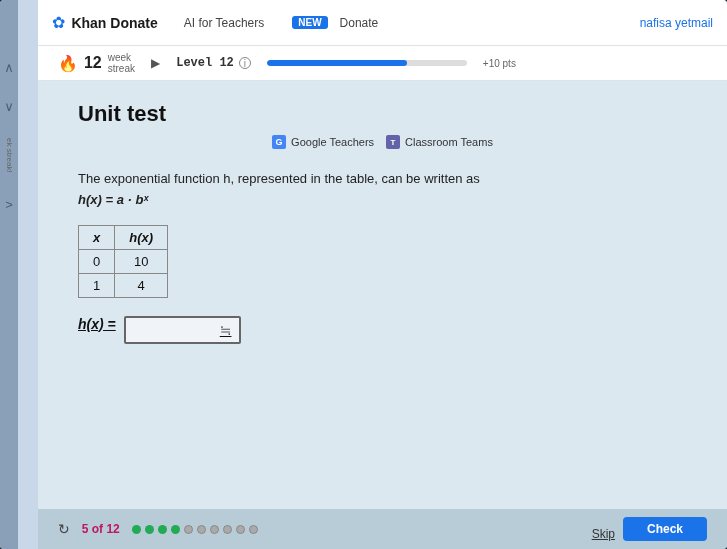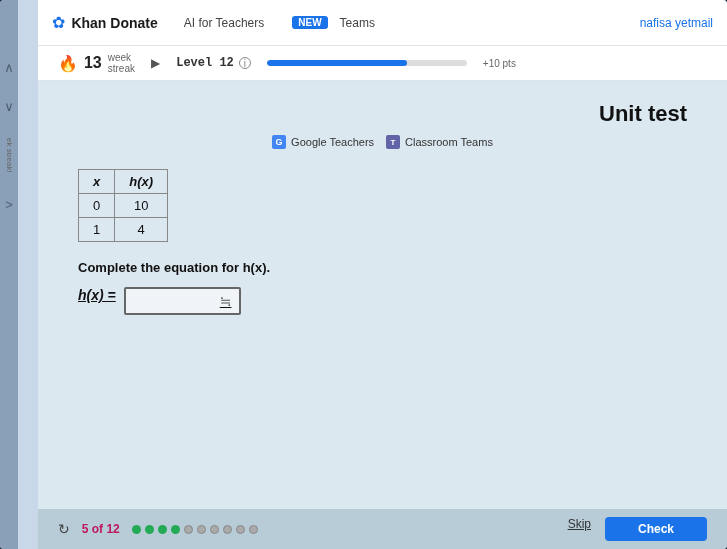--- a/index.html
+++ b/index.html
@@ -185,21 +185,21 @@
     }
 
     
     .content {
       padding: 20px 40px;
       flex: 1;
       background: #dce8f0;
     }
 
     .unit-title {
-      text-align: right;
+      text-align: left;
       font-size: 22px;
       font-weight: 700;
       color: #111;
       margin-bottom: 8px;
     }
 
     .share-row {
       display: flex;
       align-items: center;
       justify-content: center;
@@ -356,37 +356,37 @@
       height: 9px;
       border-radius: 50%;
     }
 
     .dot-check { background: #22aa55; }
     .dot-empty { background: #aaa; border: 1px solid #888; }
 
     .bottom-right {
       margin-left: auto;
       display: flex;
-      align-items: flex-start;
-      gap: 14px;
+      align-items: flex-end;
+      gap: 8px;
     }
 
     .skip-btn {
       font-size: 12px;
       color: #333;
       cursor: pointer;
       text-decoration: underline;
     }
 
     .check-btn {
       background: #1a73e8;
       color: white;
       border: none;
       border-radius: 4px;
-      padding: 5px 33px;
+      padding: 5px 24px;
       font-size: 12px;
       font-weight: 600;
       cursor: pointer;
     }
 
     .side-panel-left {
       position: absolute;
       left: 0;
       top: 0;
       width: 18px;
@@ -427,32 +427,32 @@
 
     <div class="topnav">
       <div class="logo-area">
         <span class="logo-leaf">✿</span>
         <span class="logo-text">Khan Donate</span>
       </div>
 
       <div class="nav-links">
         <span class="nav-link">AI for Teachers</span>
         <span class="nav-badge">NEW</span>
-        <span class="nav-link">Teams</span>
+        <span class="nav-link">Donate</span>
       </div>
 
       <div class="nav-right">
         <span class="nav-user">nafisa yetmail</span>
       </div>
     </div>
 
     <div class="progress-row">
       <div class="streak-info">
         <span class="streak-fire">🔥</span>
-        <span class="streak-num">13</span>
+        <span class="streak-num">12</span>
         <div style="display:flex;flex-direction:column;">
           <span class="streak-label">week</span>
           <span class="streak-label">streak</span>
         </div>
       </div>
 
       <span class="progress-arrow">▶</span>
 
       <div class="level-info">
         <span class="level-text">Level 12</span>
@@ -474,41 +474,44 @@
         <div class="share-btn">
           <div class="share-icon-google">G</div>
           <span>Google Teachers</span>
         </div>
         <div class="share-btn">
           <div class="share-icon-teams">T</div>
           <span>Classroom Teams</span>
         </div>
       </div>
 
+      <p class="question-text">
+        <span>The exponential function h, represented in the table, can be written as</span><br>
+        <span class="math-formula">h(x) = a · bˣ</span>
+      </p>
 
       <table class="data-table">
         <thead>
           <tr>
             <th><i>x</i></th>
             <th><i>h(x)</i></th>
           </tr>
         </thead>
         <tbody>
           <tr>
             <td>0</td>
             <td>10</td>
           </tr>
           <tr>
             <td>1</td>
             <td>4</td>
           </tr>
         </tbody>
       </table>
 
-      <div class="complete-label">Complete the equation for h(x).</div>
 
       <div class="answer-row">
         <span class="answer-eq">h(x) =</span>
         <div class="answer-input-box">
           <input class="answer-input" type="text" placeholder="" style="">
           <span class="fraction-btn">≒</span>
         </div>
       </div>
 
     </div>

